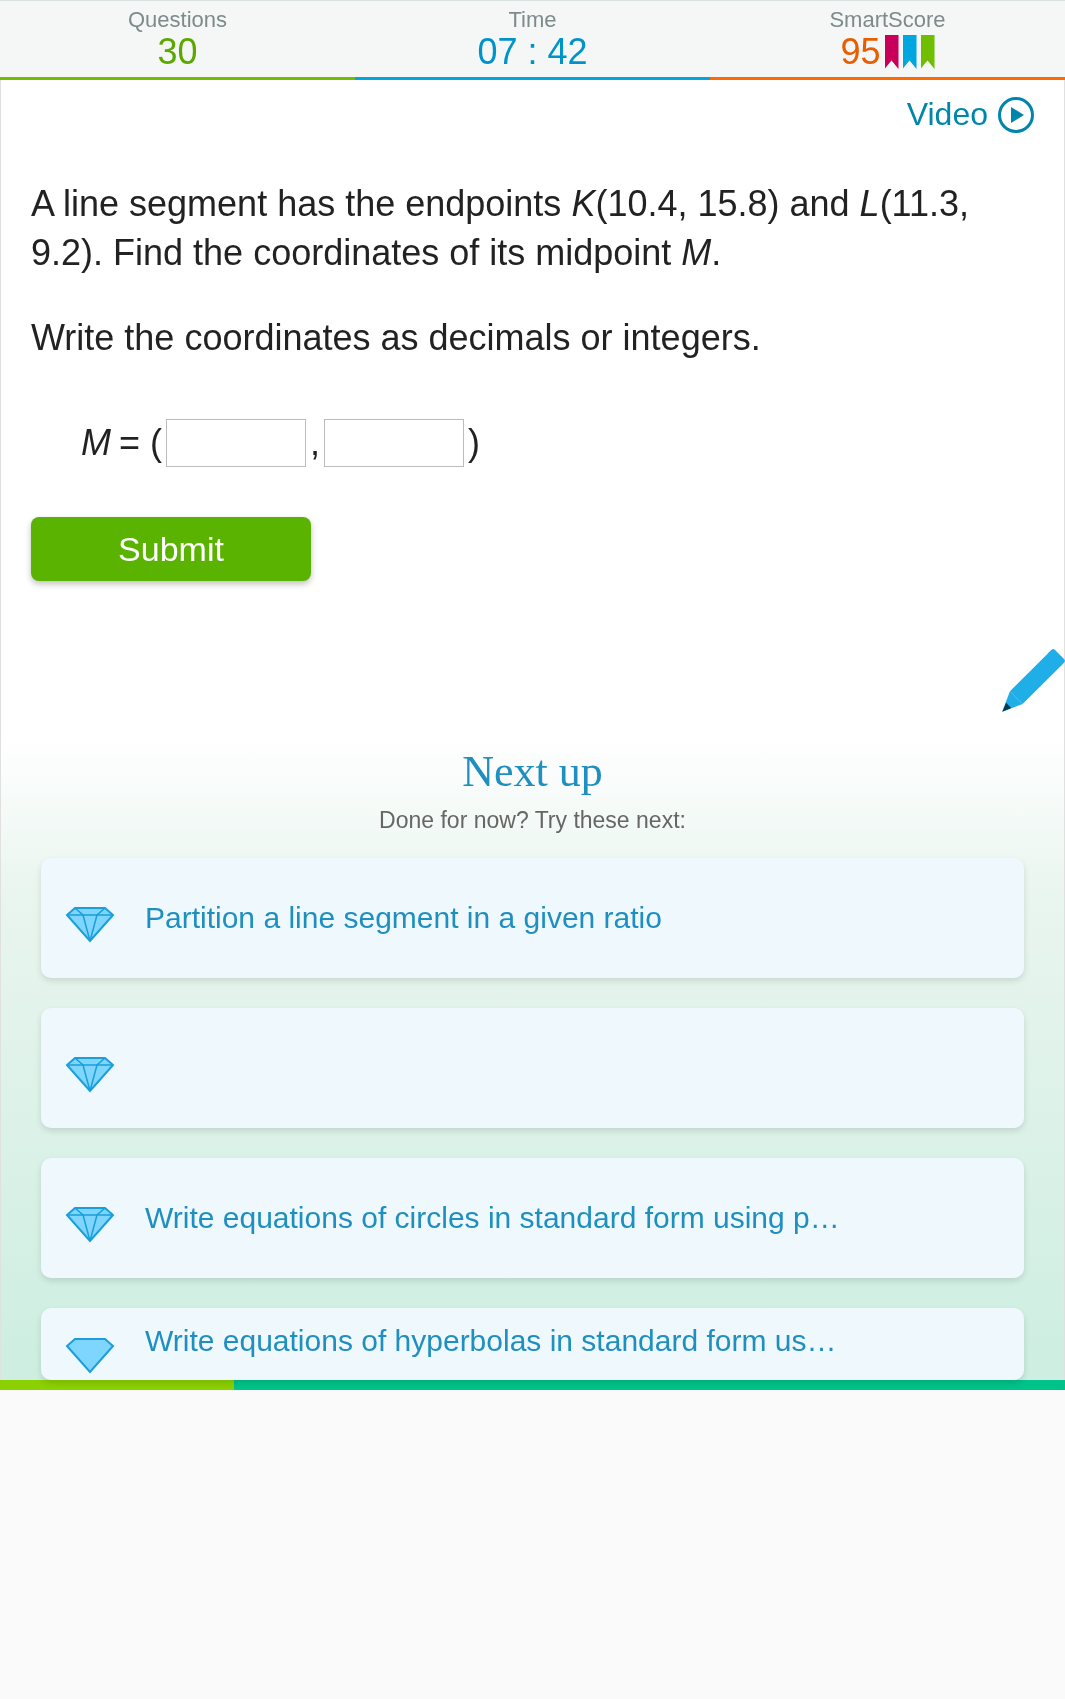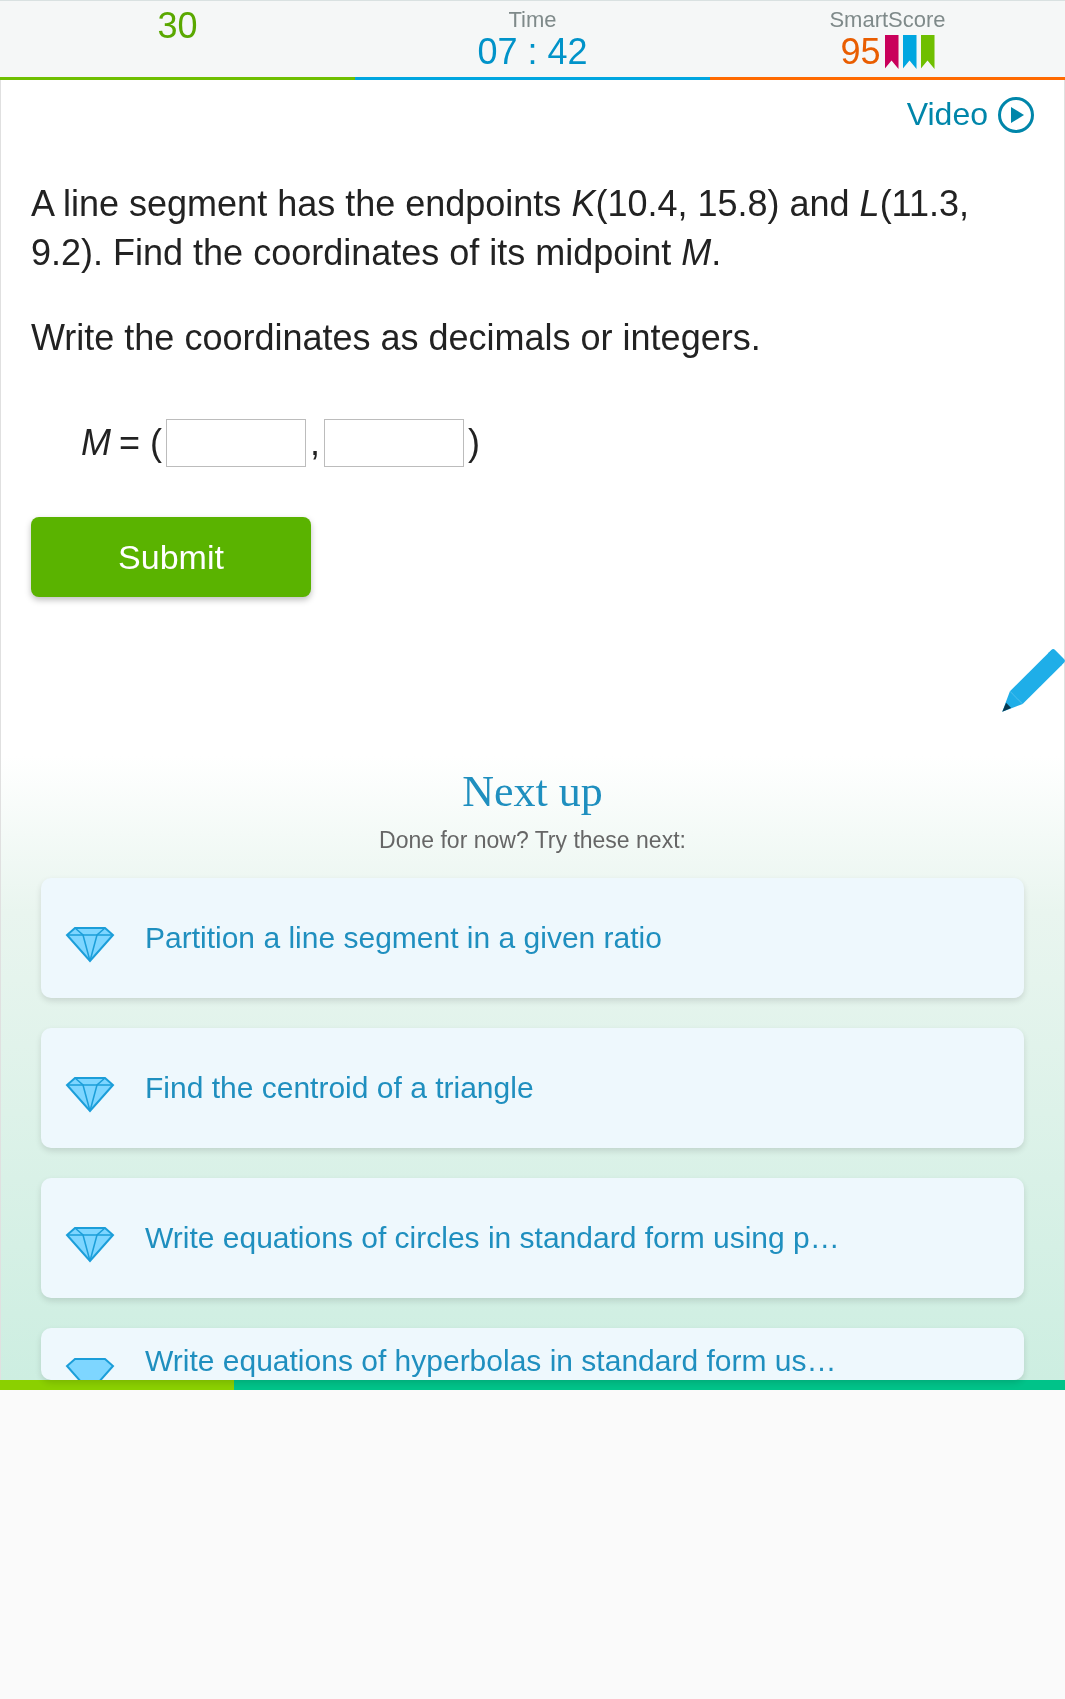--- a/index.html
+++ b/index.html
@@ -20,37 +20,38 @@
   .content { background: #fff; padding: 20px 30px 0 30px; position: relative; height: 1300px; border-left: 1px solid #e0e0e0; border-right: 1px solid #e0e0e0; }
   .video-link { position: absolute; top: 16px; right: 30px; color: #0086aa; font-size: 32px; display: flex; align-items: center; gap: 10px; cursor: pointer; }
   .play-circle { width: 36px; height: 36px; border: 3px solid #0086aa; border-radius: 50%; display: flex; align-items: center; justify-content: center; }
   .play-circle::after { content: ""; width: 0; height: 0; border-top: 8px solid transparent; border-bottom: 8px solid transparent; border-left: 13px solid #0086aa; margin-left: 3px; }
   .question { margin-top: 80px; font-size: 36px; color: #222; line-height: 1.35; }
   .question .it { font-style: italic; }
   .hint { margin-top: 40px; font-size: 36px; color: #222; }
   .answer-row { margin-top: 60px; margin-left: 50px; display: flex; align-items: center; font-size: 36px; color: #222; }
   .answer-row .m { font-style: italic; margin-right: 8px; }
   .coord-input { width: 140px; height: 48px; font-size: 30px; border: 1px solid #bcbcbc; padding: 2px 6px; margin: 0 4px; }
-  .submit-btn { margin-top: 50px; width: 280px; height: 80px; background: #5ab300; color: #fff; font-size: 34px; border-radius: 8px; border: none; box-shadow: 0 3px 6px rgba(0,0,0,.25); cursor: pointer; text-align: center; }
+  .submit-btn { margin-top: 50px; width: 280px; height: 64px; background: #5ab300; color: #fff; font-size: 34px; border-radius: 8px; border: none; box-shadow: 0 3px 6px rgba(0,0,0,.25); cursor: pointer; text-align: center; }
   .pencil { position: absolute; right: -10px; top: 560px; width: 90px; height: 90px; transform: rotate(45deg); }
   .nextup { position: absolute; bottom: 0; left: 0; right: 0; background: linear-gradient(#fff 0, #e9f5ef 25%, #cdeee1 100%); text-align: center; padding-top: 10px; }
   .nextup h2 { color: #1f8fbf; font-family: Georgia, serif; font-weight: normal; font-size: 44px; }
   .nextup .sub { color: #666; font-size: 23px; margin: 10px 0 24px; }
   .cards { padding: 0 40px; }
   .card { background: #eef8fd; border-radius: 10px; height: 120px; margin-bottom: 30px; display: flex; align-items: center; padding: 0 24px; gap: 30px; box-shadow: 0 3px 6px rgba(0,0,0,.12); cursor: pointer; text-align: left; }
-  .card:last-child { height: 52px; margin-bottom: 0; overflow: hidden; align-items: flex-start; padding-top: 16px; }
+  .card:last-child { height: 72px; margin-bottom: 0; overflow: hidden; align-items: flex-start; padding-top: 16px; }
   .card .title { color: #1f8fbf; font-size: 30px; white-space: nowrap; overflow: hidden; text-overflow: ellipsis; flex: 1; }
   .diamond { width: 50px; height: 50px; flex: 0 0 50px; }
   .footer-accent { height: 10px; background: linear-gradient(90deg,#8bd000 0 22%,#00c389 22% 100%); }
 </style>
 </head>
 <body>
 
 <div class="stats-bar">
   <div class="stat q">
+    <div class="stat-label">Questions</div>
     <div class="stat-value">30</div>
     <div class="bar"></div>
   </div>
   <div class="stat t">
     <div class="stat-label">Time</div>
     <div class="stat-value">07 : 42</div>
     <div class="bar"></div>
   </div>
   <div class="stat s">
     <div class="stat-label">SmartScore</div>
@@ -109,21 +110,20 @@
           </svg>
         <span class="title">Partition a line segment in a given ratio</span>
       </div>
       <div class="card">
         <svg class="diamond" viewBox="0 0 50 50">
             <polygon points="10,15 40,15 48,22 25,48 2,22" fill="#7ed6ff" stroke="#1b9ed9" stroke-width="2"></polygon>
             <polyline points="10,15 18,22 25,48" fill="none" stroke="#1b9ed9" stroke-width="1.5"></polyline>
             <polyline points="40,15 32,22 25,48" fill="none" stroke="#1b9ed9" stroke-width="1.5"></polyline>
             <line x1="2" y1="22" x2="48" y2="22" stroke="#1b9ed9" stroke-width="1.5"></line>
           </svg>
-        <span class="title">Find the centroid of a triangle</span>
       </div>
       <div class="card">
         <svg class="diamond" viewBox="0 0 50 50">
             <polygon points="10,15 40,15 48,22 25,48 2,22" fill="#7ed6ff" stroke="#1b9ed9" stroke-width="2"></polygon>
             <polyline points="10,15 18,22 25,48" fill="none" stroke="#1b9ed9" stroke-width="1.5"></polyline>
             <polyline points="40,15 32,22 25,48" fill="none" stroke="#1b9ed9" stroke-width="1.5"></polyline>
             <line x1="2" y1="22" x2="48" y2="22" stroke="#1b9ed9" stroke-width="1.5"></line>
           </svg>
         <span class="title">Write equations of circles in standard form using p…</span>
       </div>

